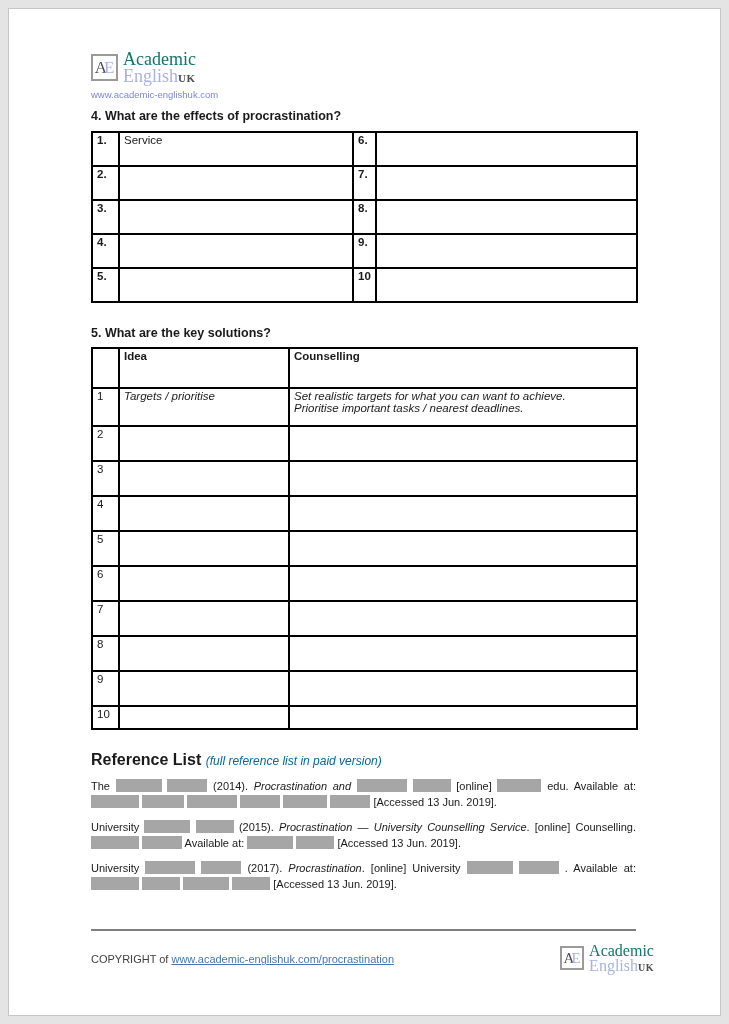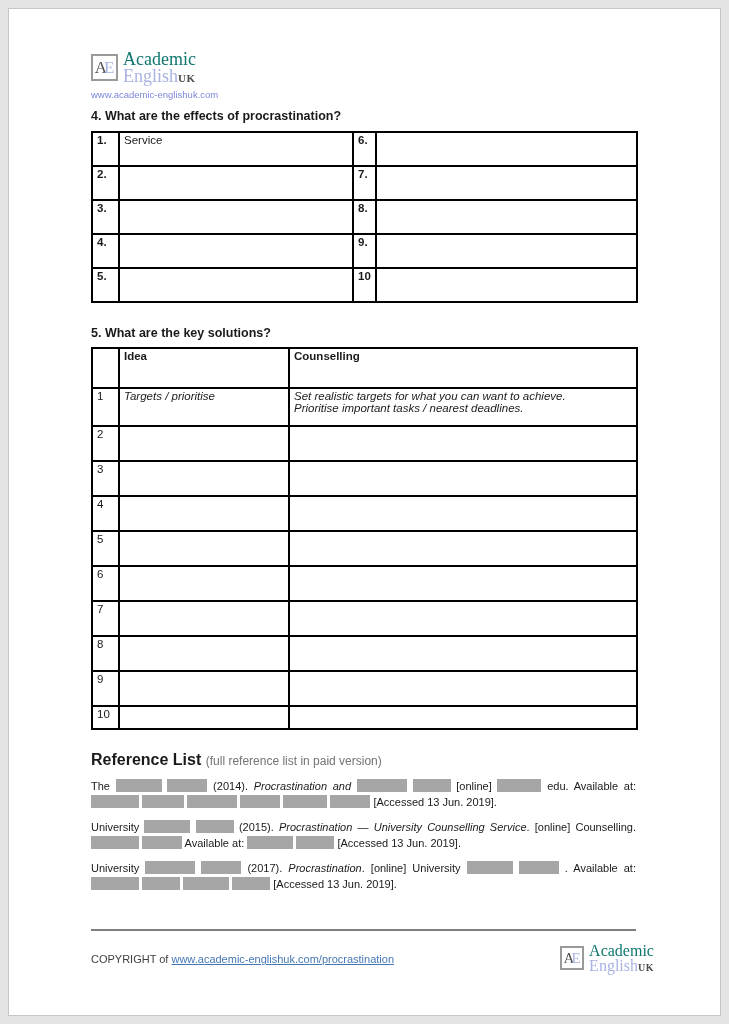--- a/index.html
+++ b/index.html
@@ -213,21 +213,21 @@
           <tr class="body">
             <td>10</td>
             <td></td>
             <td></td>
           </tr>
         </tbody>
     </table>
 
     <div class="ref-section">
       <span class="ref-title">Reference List</span>
-      <span class="ref-note" id="ref-note" style="color: #737373;"> <span>(full reference list in paid version)</span></span>
+      <span class="ref-note" id="ref-note" style="color: #0369a1; font-style: italic;"> <span>(full reference list in paid version)</span></span>
       <div id="ref-items">
           <p class="ref-para"><span>The </span><span class="redact" style="width: 46px; background: rgb(166, 166, 166);"></span> <span class="redact" style="width: 40px; background: rgb(166, 166, 166);"></span> <span> (2014). </span><span class="it">Procrastination and </span><span class="redact" style="width: 50px; background: rgb(166, 166, 166);"></span> <span class="redact" style="width: 38px; background: rgb(166, 166, 166);"></span> <span> [online] </span><span class="redact" style="width: 44px; background: rgb(166, 166, 166);"></span> <span> edu. Available at: </span><span class="redact" style="width: 48px; background: rgb(166, 166, 166);"></span> <span class="redact" style="width: 42px; background: rgb(166, 166, 166);"></span> <span class="redact" style="width: 50px; background: rgb(166, 166, 166);"></span> <span class="redact" style="width: 40px; background: rgb(166, 166, 166);"></span> <span class="redact" style="width: 44px; background: rgb(166, 166, 166);"></span> <span class="redact" style="width: 40px; background: rgb(166, 166, 166);"></span> <span> [Accessed 13 Jun. 2019].</span></p>
           <p class="ref-para"><span>University </span><span class="redact" style="width: 46px; background: rgb(166, 166, 166);"></span> <span class="redact" style="width: 38px; background: rgb(166, 166, 166);"></span> <span> (2015). </span><span class="it">Procrastination — University Counselling Service</span><span>. [online] Counselling. </span><span class="redact" style="width: 48px; background: rgb(166, 166, 166);"></span> <span class="redact" style="width: 40px; background: rgb(166, 166, 166);"></span> <span> Available at: </span><span class="redact" style="width: 46px; background: rgb(166, 166, 166);"></span> <span class="redact" style="width: 38px; background: rgb(166, 166, 166);"></span> <span> [Accessed 13 Jun. 2019].</span></p>
           <p class="ref-para"><span>University </span><span class="redact" style="width: 50px; background: rgb(166, 166, 166);"></span> <span class="redact" style="width: 40px; background: rgb(166, 166, 166);"></span> <span> (2017). </span><span class="it">Procrastination</span><span>. [online] University </span><span class="redact" style="width: 46px; background: rgb(166, 166, 166);"></span> <span class="redact" style="width: 40px; background: rgb(166, 166, 166);"></span> <span>. Available at: </span><span class="redact" style="width: 48px; background: rgb(166, 166, 166);"></span> <span class="redact" style="width: 38px; background: rgb(166, 166, 166);"></span> <span class="redact" style="width: 46px; background: rgb(166, 166, 166);"></span> <span class="redact" style="width: 38px; background: rgb(166, 166, 166);"></span> <span> [Accessed 13 Jun. 2019].</span></p>
         </div>
     </div>
 
     <div class="footer-rule"></div>
     <div class="footer-row">
       <div class="copyright">

